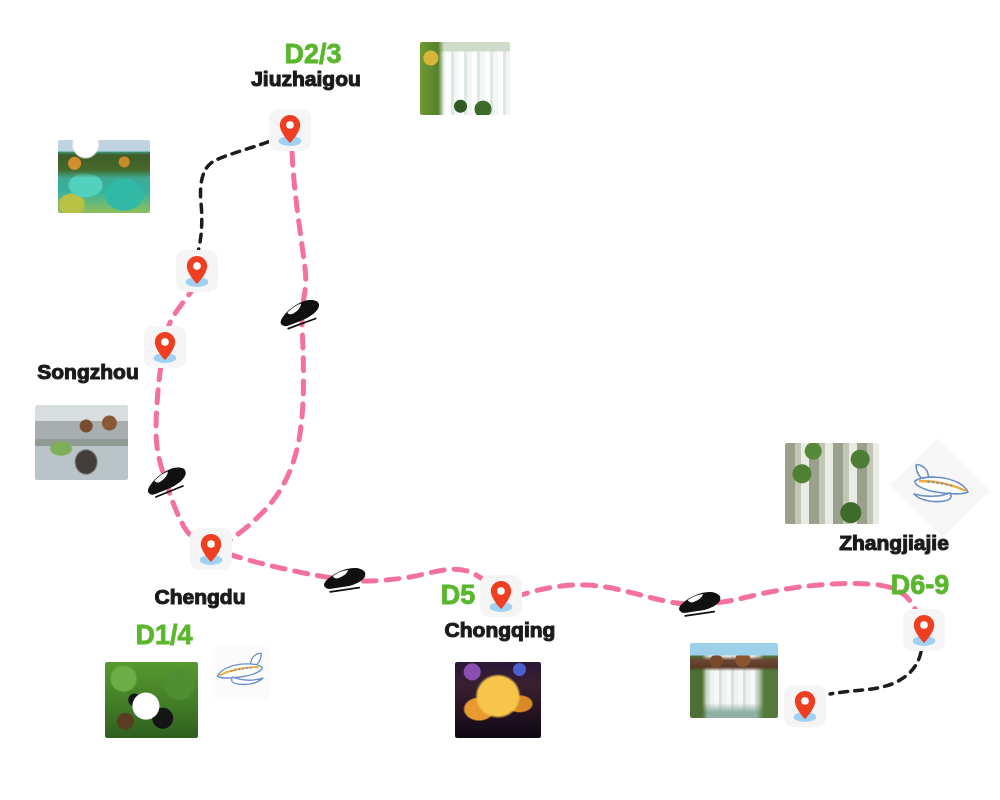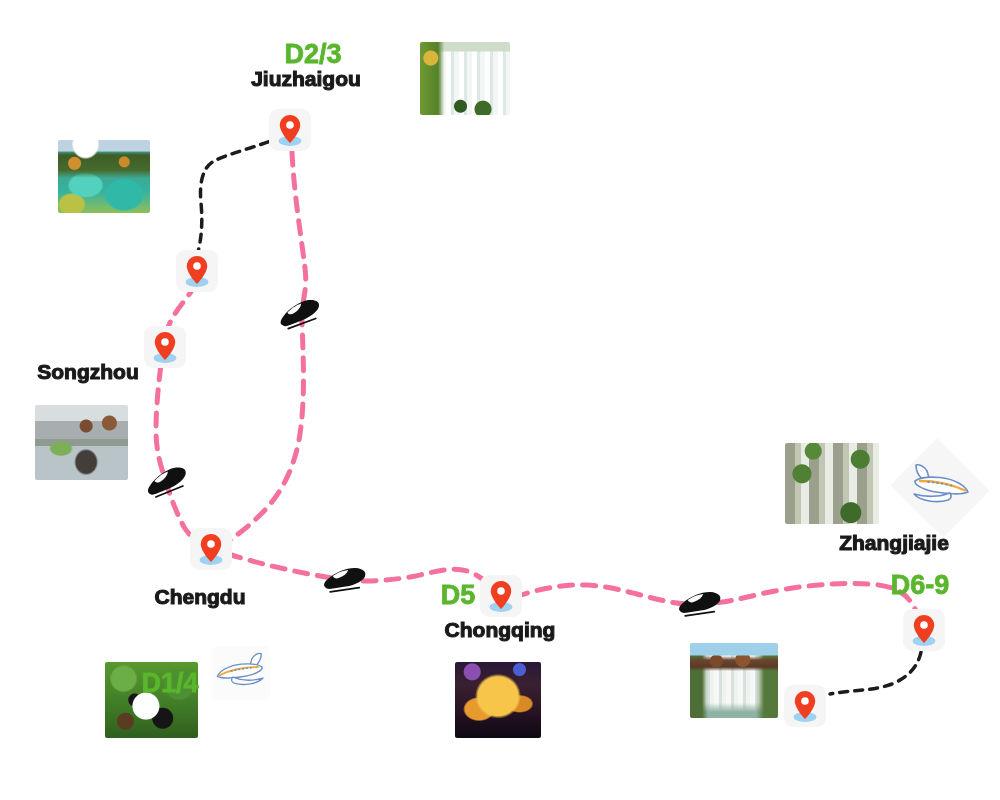--- a/index.html
+++ b/index.html
@@ -190,21 +190,21 @@
         <path d="M21 6 C15.2 6 10.8 10.4 10.8 16.2 C10.8 23.5 21 34 21 34 C21 34 31.2 23.5 31.2 16.2 C31.2 10.4 26.8 6 21 6 Z" fill="#f03e20"></path>
         <circle cx="21" cy="16" r="3.8" fill="#ffffff"></circle>
       </svg></div>
   <div class="pin" style="left:784px;top:685px;"><svg viewBox="0 0 42 42" width="42" height="42">
         <ellipse cx="21" cy="32" rx="11.5" ry="5" fill="#9fd1f3"></ellipse>
         <path d="M21 6 C15.2 6 10.8 10.4 10.8 16.2 C10.8 23.5 21 34 21 34 C21 34 31.2 23.5 31.2 16.2 C31.2 10.4 26.8 6 21 6 Z" fill="#f03e20"></path>
         <circle cx="21" cy="16" r="3.8" fill="#ffffff"></circle>
       </svg></div>
 
   <div class="day" style="left:313px;top:41px;">D2/3</div>
-  <div class="day" style="left:170px;top:622px;margin-top:48px;">D1/4</div>
+  <div class="day" style="left:164px;top:622px;">D1/4</div>
   <div class="day" style="left:458px;top:582px;">D5</div>
   <div class="day" style="left:920px;top:572px;text-align:center;">D6-9</div>
 
   <div class="city" style="left:306px;top:68px;">Jiuzhaigou</div>
   <div class="city" style="left:88px;top:361px;">Songzhou</div>
   <div class="city" style="left:200px;top:586px;">Chengdu</div>
   <div class="city" style="left:500px;top:619px;">Chongqing</div>
   <div class="city" style="left:858px;top:532px;margin-left:36px;">Zhangjiajie</div>
 
 </div>

